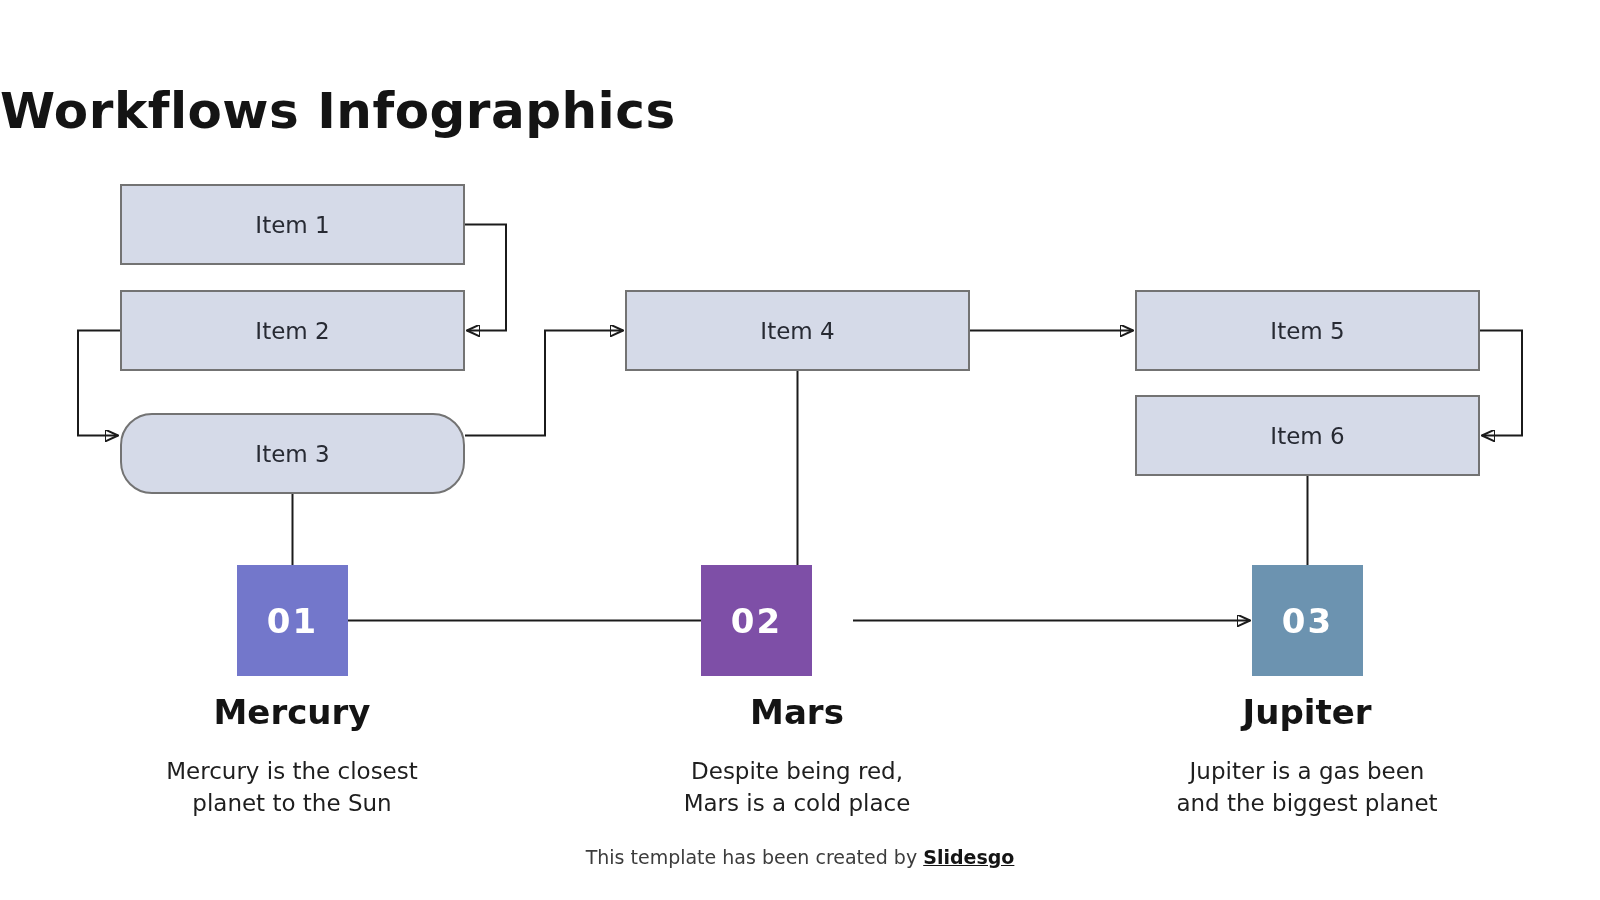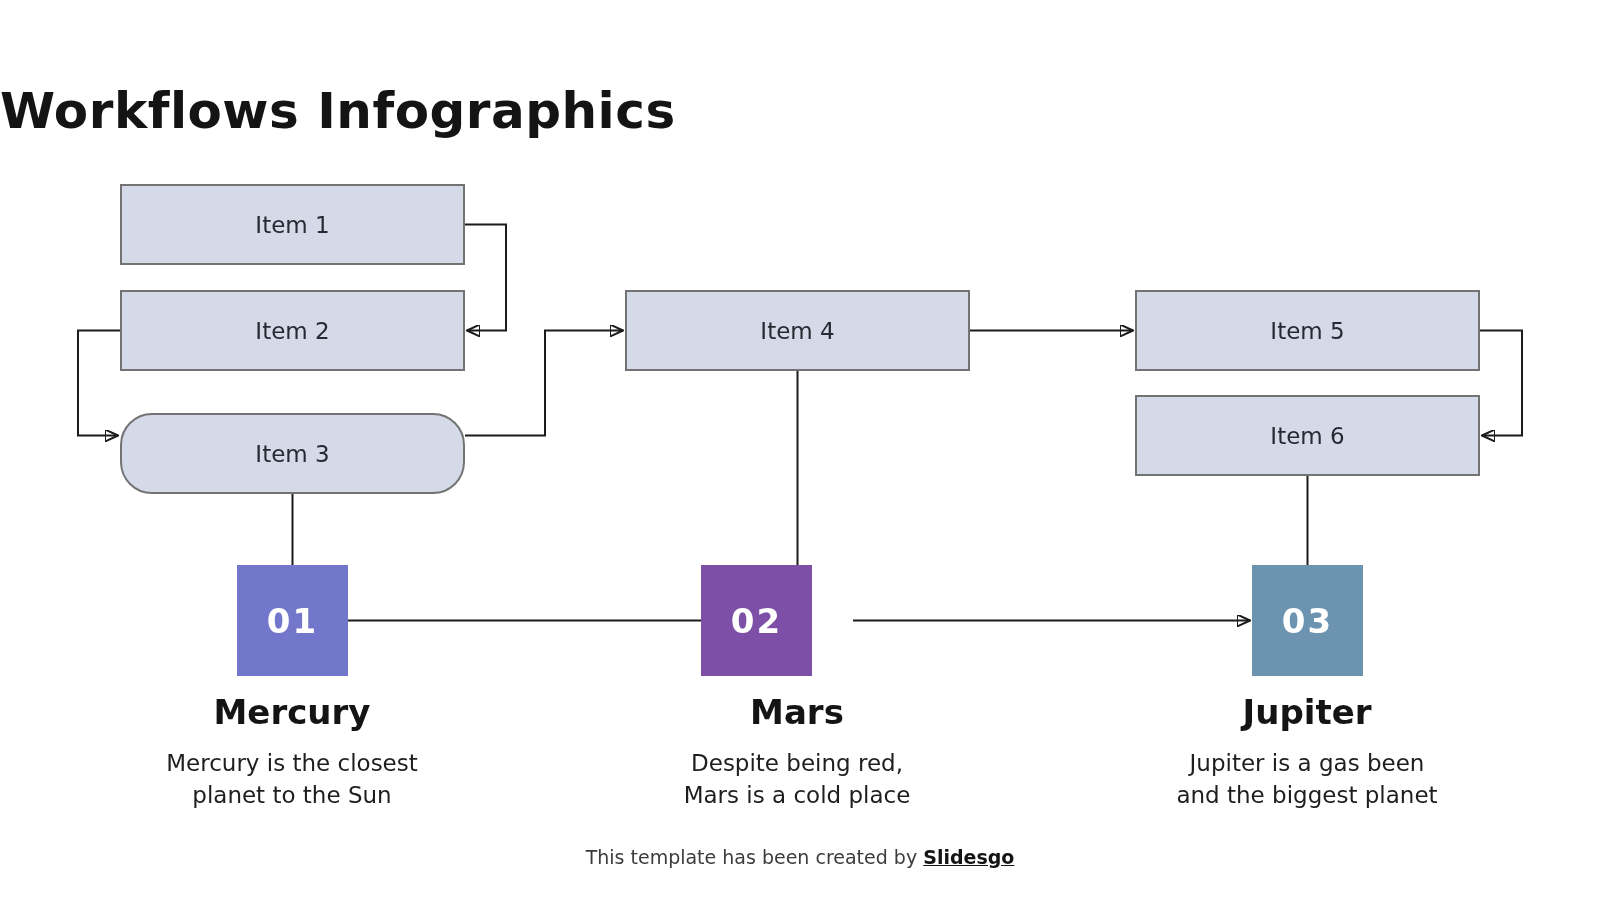--- a/index.html
+++ b/index.html
@@ -75,21 +75,21 @@
     width: 400px;
     text-align: center;
   }
   #planet1 { left: 92px; }
   #planet2 { left: 597px; }
   #planet3 { left: 1107px; }
   .planet-name {
     font-size: 34px;
     font-weight: bold;
     color: #141414;
-    margin-bottom: 16px;
+    margin-bottom: 24px;
   }
   .planet-desc {
     font-size: 23px;
     color: #1e1e1e;
     line-height: 1.38;
     white-space: pre-line;
   }
   .footer {
     position: absolute;
     top: 846px;

